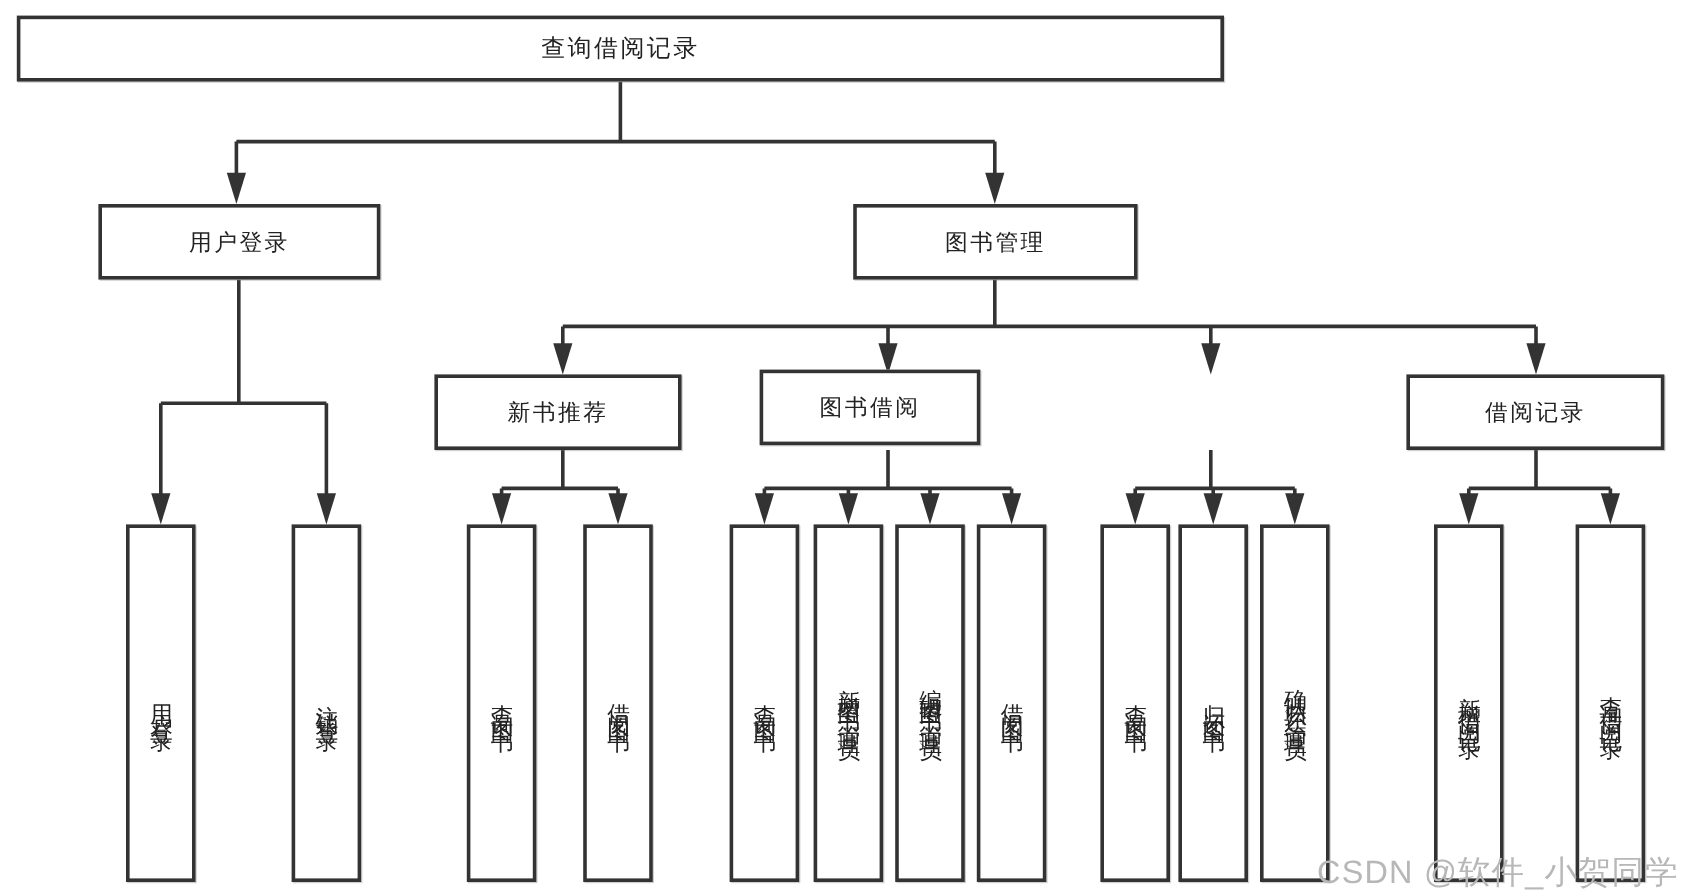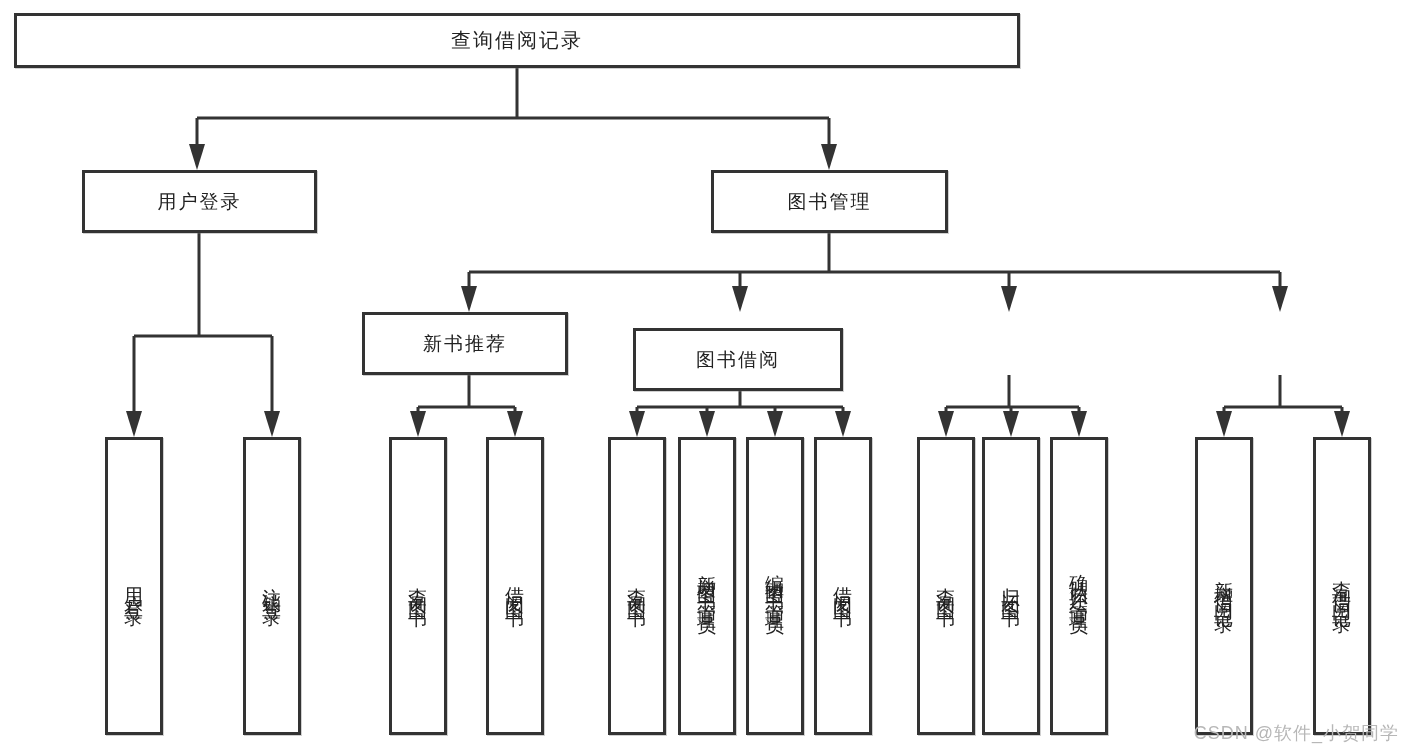--- a/index.html
+++ b/index.html
@@ -38,21 +38,21 @@
     text-orientation: mixed;
     font-size: 19px;
     letter-spacing: 7px;
     line-height: 1;
   }
   .node.v.long span { letter-spacing: 6px; }
   #watermark {
     position: absolute;
     right: 6px;
     bottom: 2px;
-    font-size: 18px;
+    font-size: 27px;
     color: #b7b7b7;
     letter-spacing: 1px;
     white-space: nowrap;
   }
 </style>
 </head>
 <body>
 
 <div id="stage">
 
@@ -113,22 +113,25 @@
   <div class="node h" style="left:82px;top:170px;width:235px;height:63px">
     <span>用户登录</span>
   </div>
   <div class="node h" style="left:711px;top:170px;width:237px;height:63px">
     <span>图书管理</span>
   </div>
 
   <div class="node h" style="left:362px;top:312px;width:206px;height:63px">
     <span>新书推荐</span>
   </div>
-  <div class="node h" style="left:633px;top:328px;width:210px;height:63px">
+  <div class="node h" style="left:633px;top:308px;width:184px;height:63px">
     <span>图书借阅</span>
+  </div>
+  <div class="node h" style="left:1172px;top:312px;width:215px;height:63px">
+    <span>借阅记录</span>
   </div>
 
   <div class="node v" style="left:105px;top:437px;width:58px;height:298px">
     <span>用户登录</span>
   </div>
   <div class="node v" style="left:243px;top:437px;width:58px;height:298px">
     <span>注销登录</span>
   </div>
 
   <div class="node v" style="left:389px;top:437px;width:58px;height:298px">

